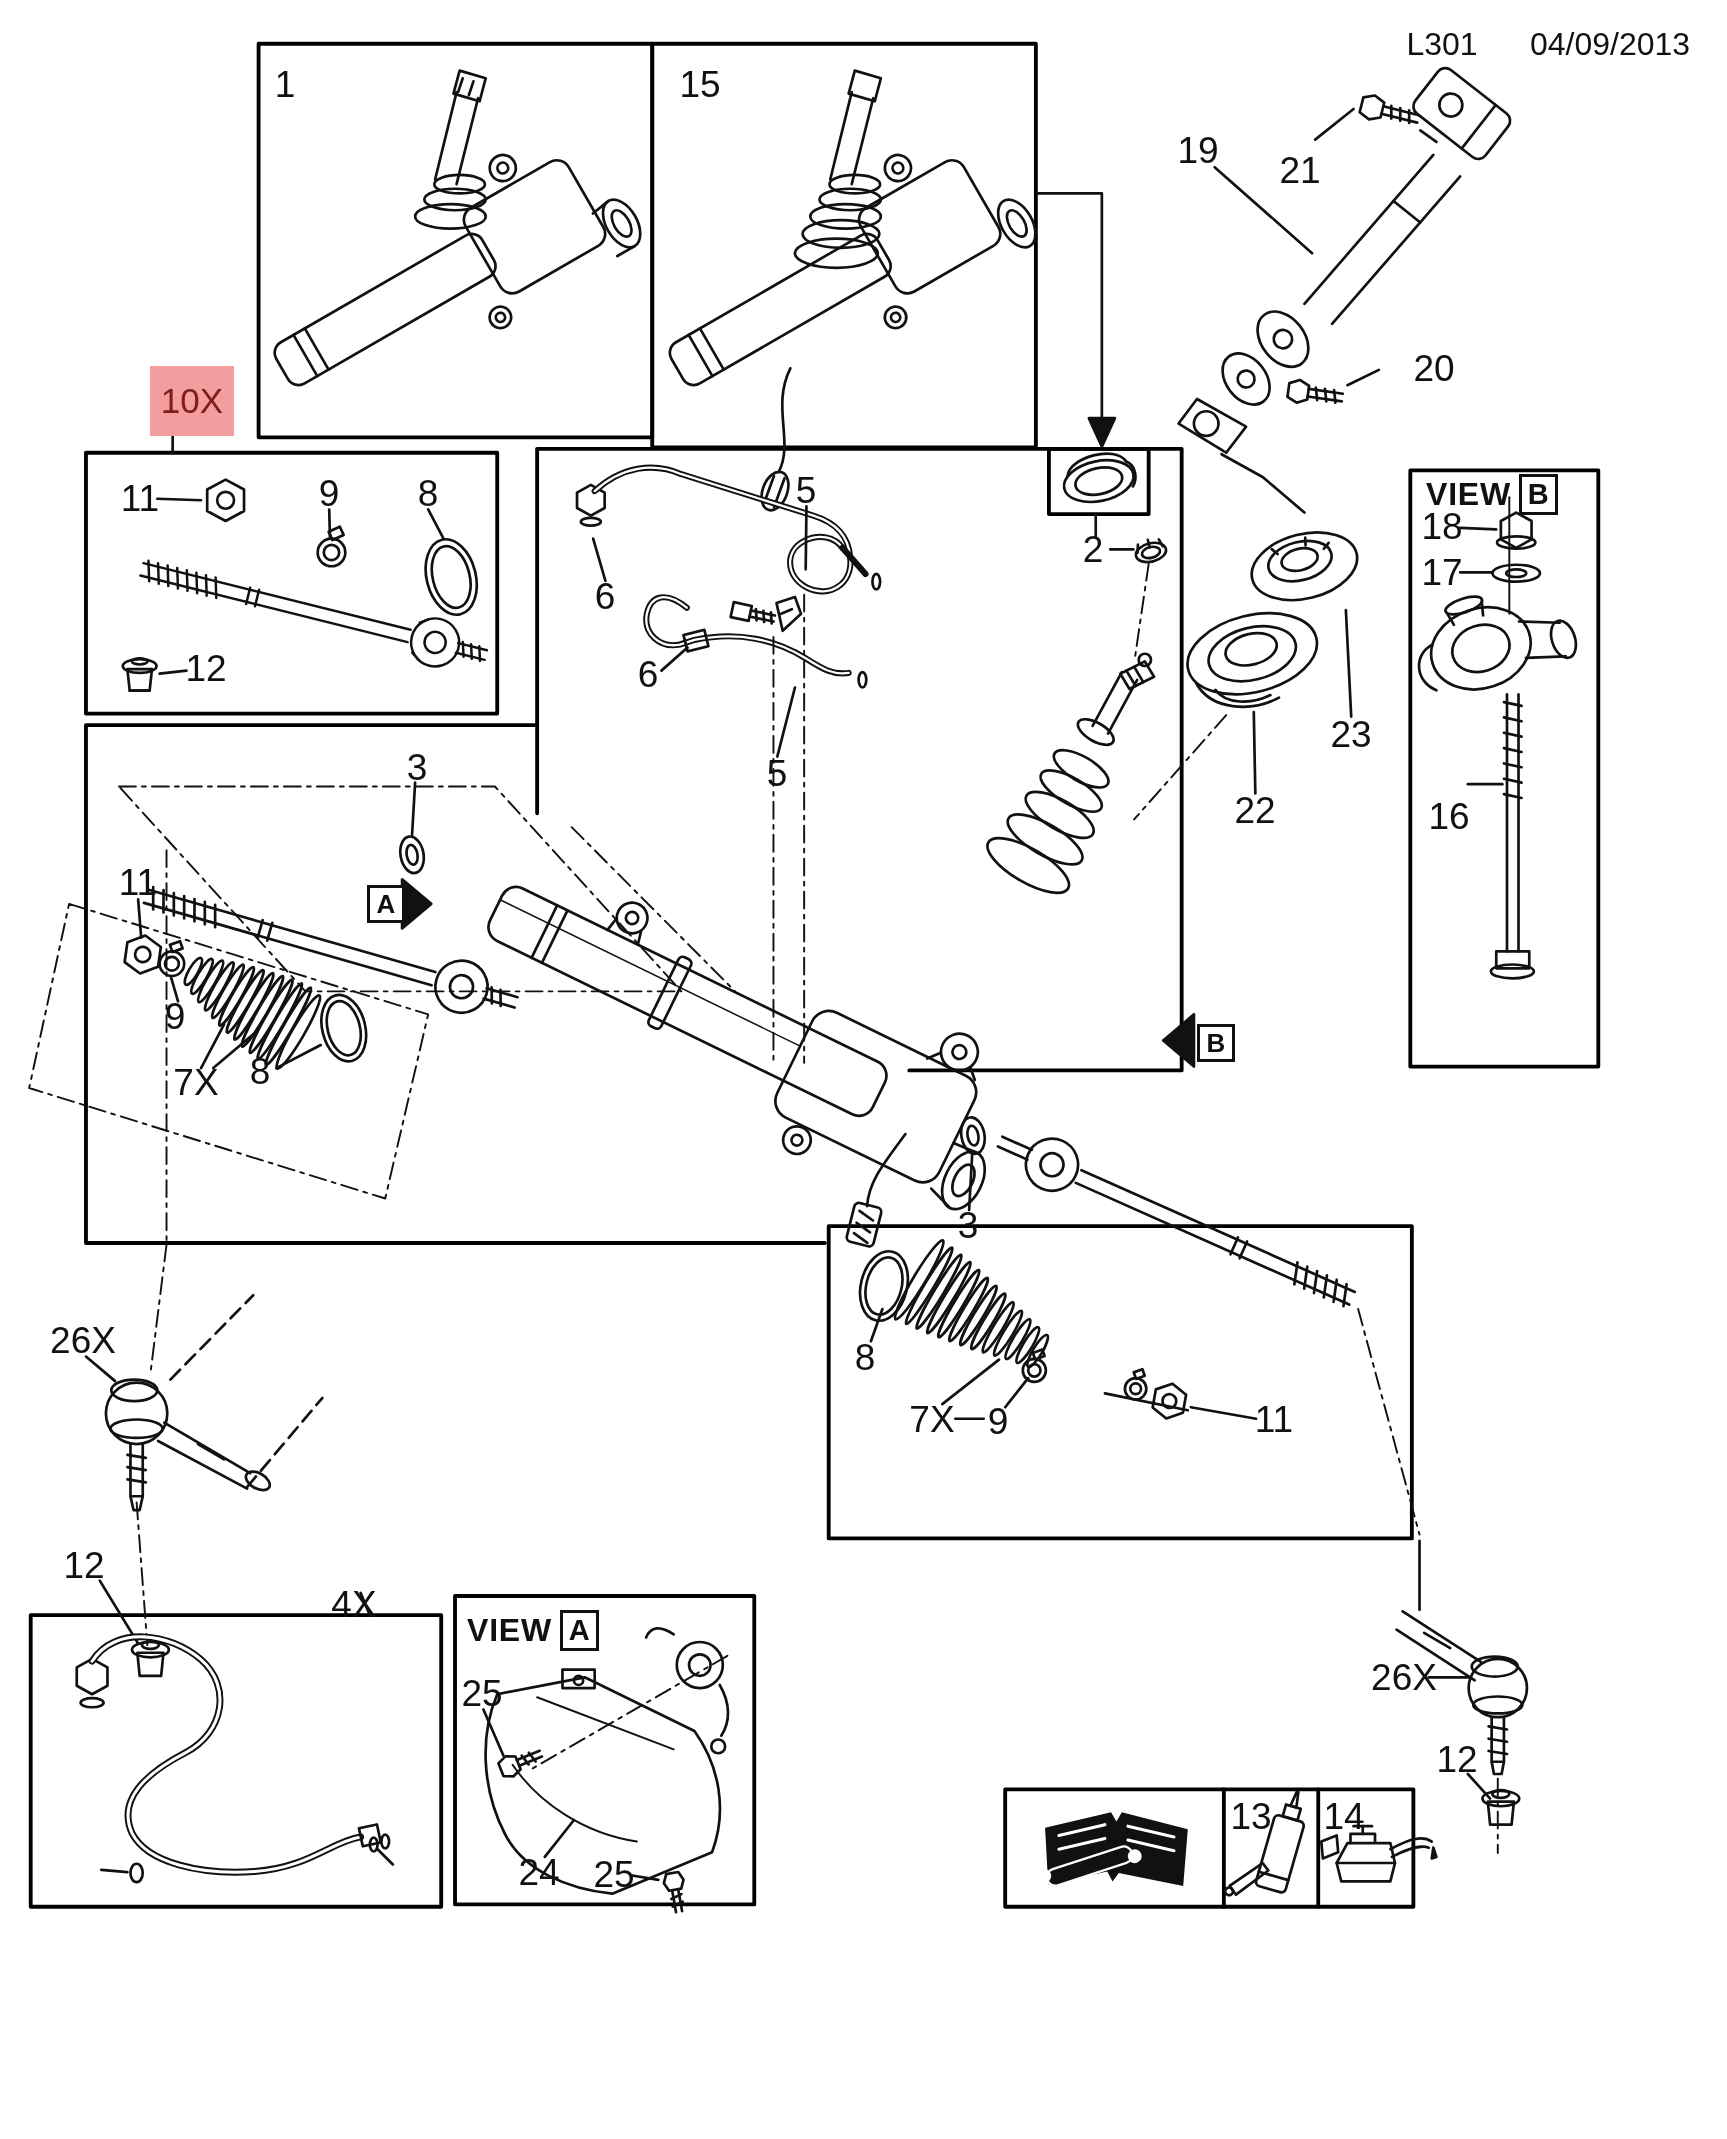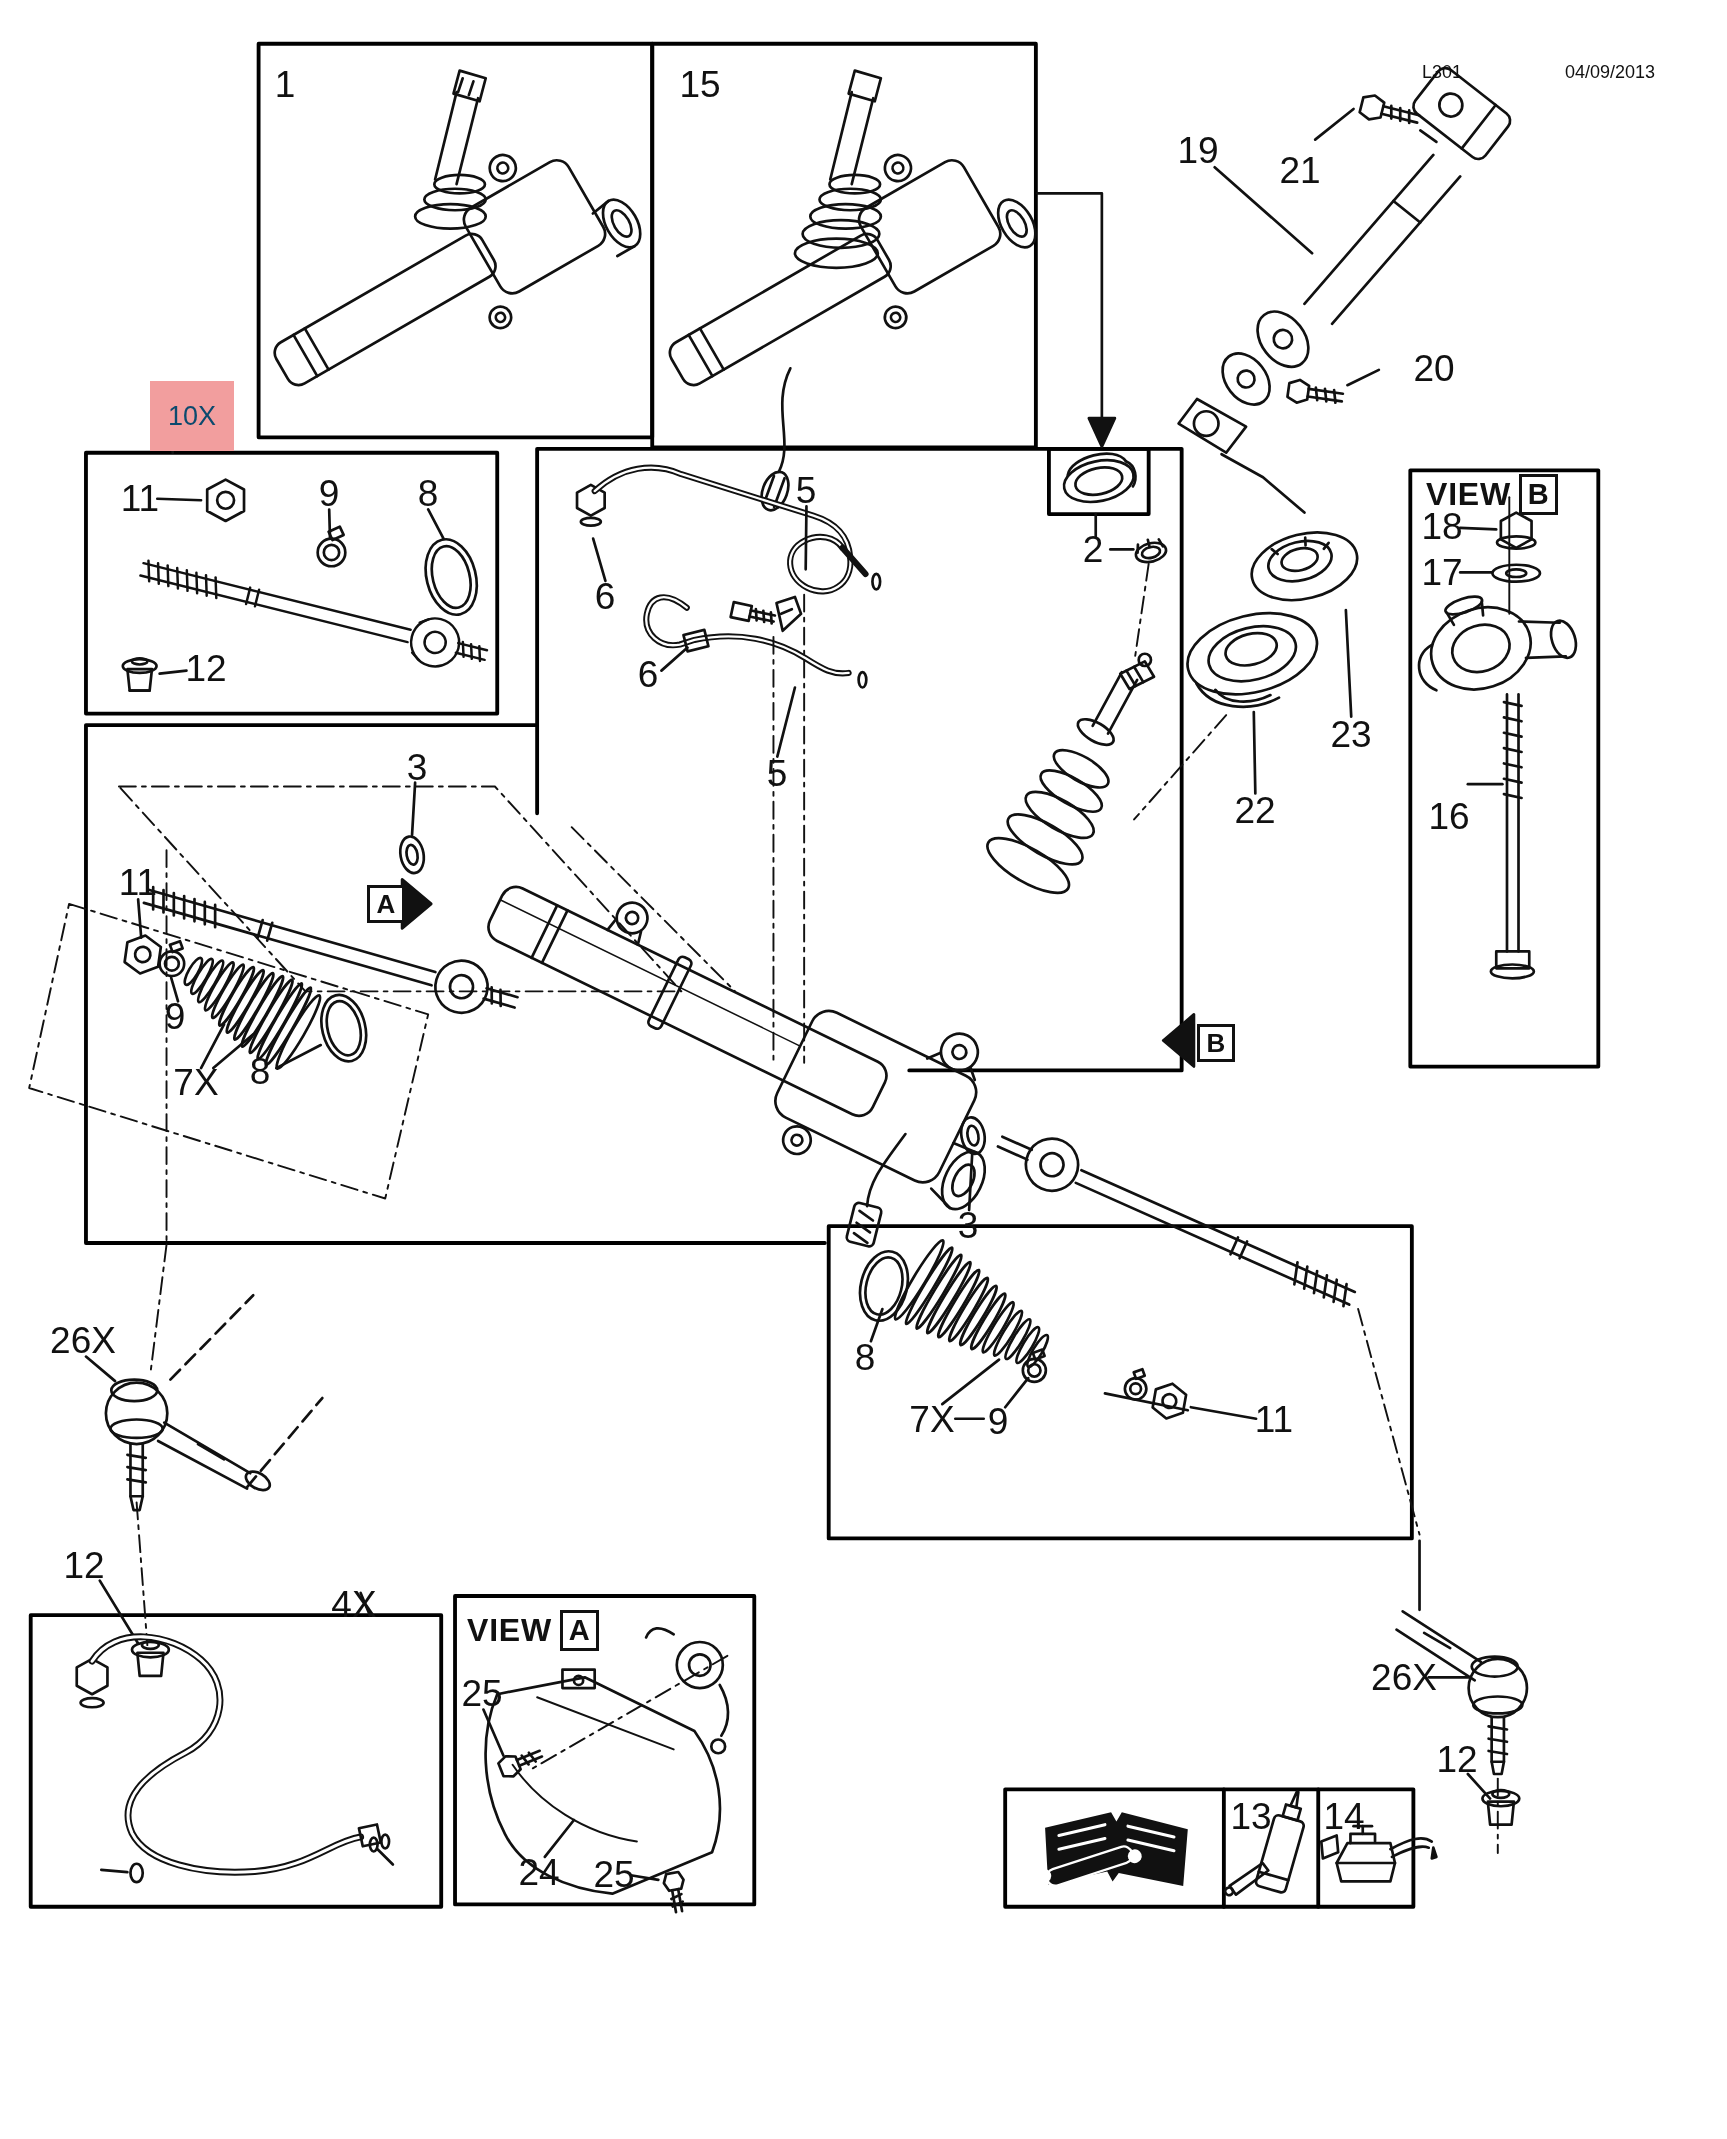--- a/index.html
+++ b/index.html
@@ -1,23 +1,23 @@
 <!DOCTYPE html>
 <html style="font-size:12.3px"><head>
 <meta charset="utf-8">
 <style>
   html,body{margin:0;padding:0;background:#fff;}
   #canvas{position:relative;width:1728px;height:2140px;background:#fff;
           font-family:"Liberation Sans",sans-serif;color:#111;overflow:hidden;}
   #art{position:absolute;left:0;top:0;}
   .lbl{position:absolute;transform:translate(-50%,-50%);font-size:37px;color:#111;
        white-space:nowrap;line-height:1;}
-  .hdr{position:absolute;transform:translate(-50%,-50%);font-size:18px;color:#111;white-space:nowrap;margin-top:28px;}
+  .hdr{position:absolute;transform:translate(-50%,-50%);font-size:32px;color:#111;white-space:nowrap;}
   #hl10x{position:absolute;left:150px;top:366px;width:84px;height:70px;background:#f29e9e;
-         display:flex;align-items:center;justify-content:center;font-size:27px;color:#0c4a6e;margin-top:15px;}
+         display:flex;align-items:center;justify-content:center;font-size:35px;color:#7f1d1d;}
   .viewhdr{position:absolute;display:flex;align-items:center;gap:7.7px;font-weight:bold;}
   .viewword{font-size:32px;letter-spacing:0.8px;}
   .viewletter{border:3.8px solid #111;padding:0 6.1px;font-size:29px;line-height:35px;}
   .marker{position:absolute;border:3.1px solid #111;background:#fff;width:32px;height:32px;
           display:flex;align-items:center;justify-content:center;font-size:26px;font-weight:bold;}
   #footer{position:absolute;left:0;top:1945px;width:1728px;height:195px;background:#6b6b6b;}
   #footer .ftxt{position:absolute;color:#fff;font-size:74px;transform:scale(0.8,1.05);
                 transform-origin:left top;white-space:pre;}
 </style>
 </head>

